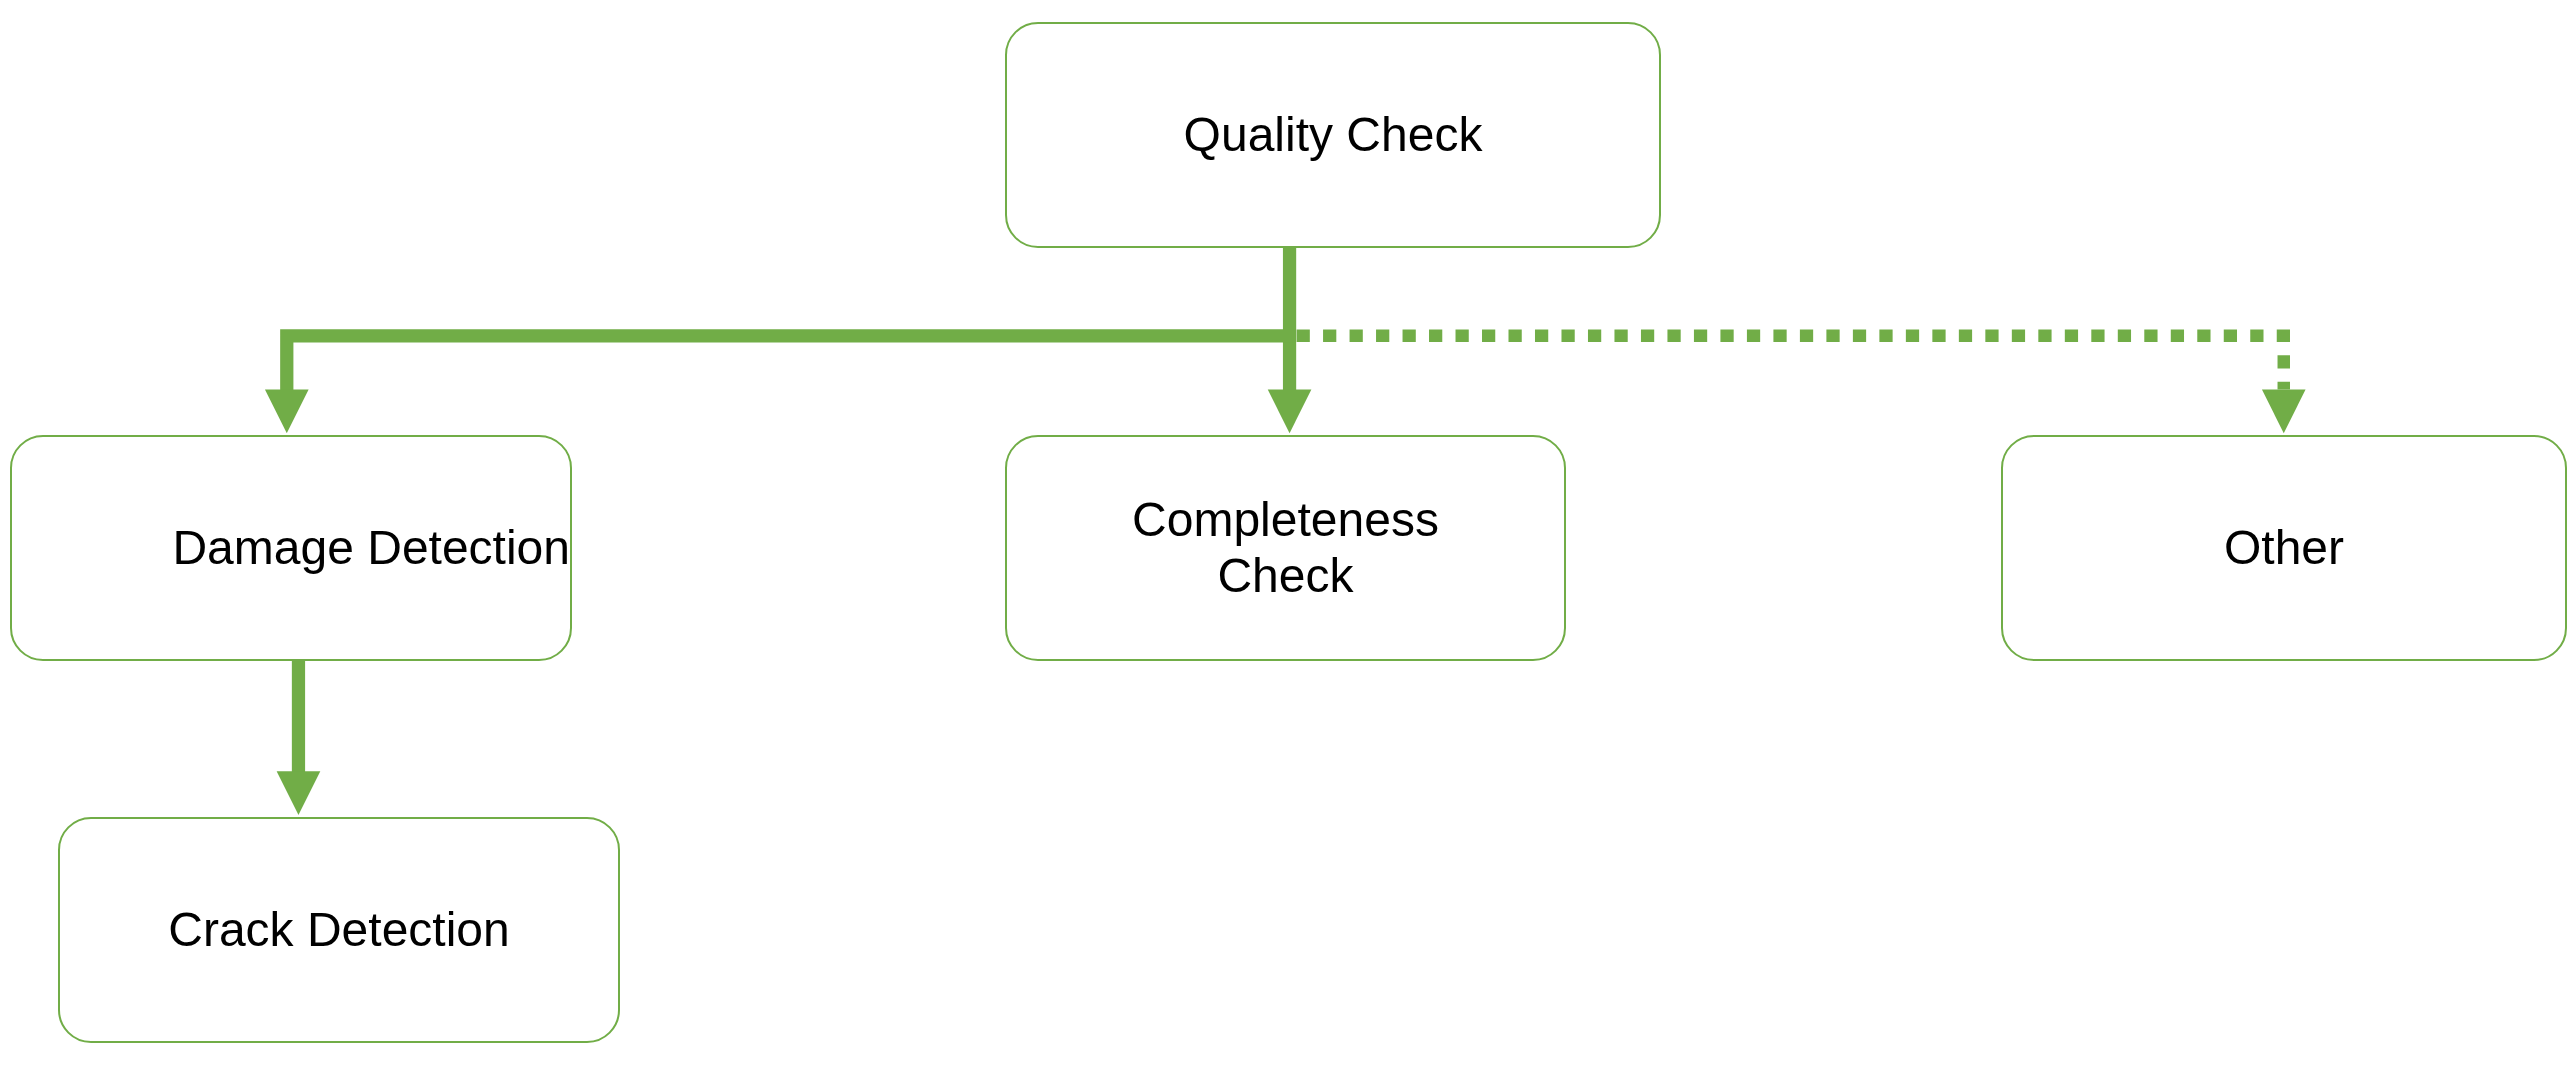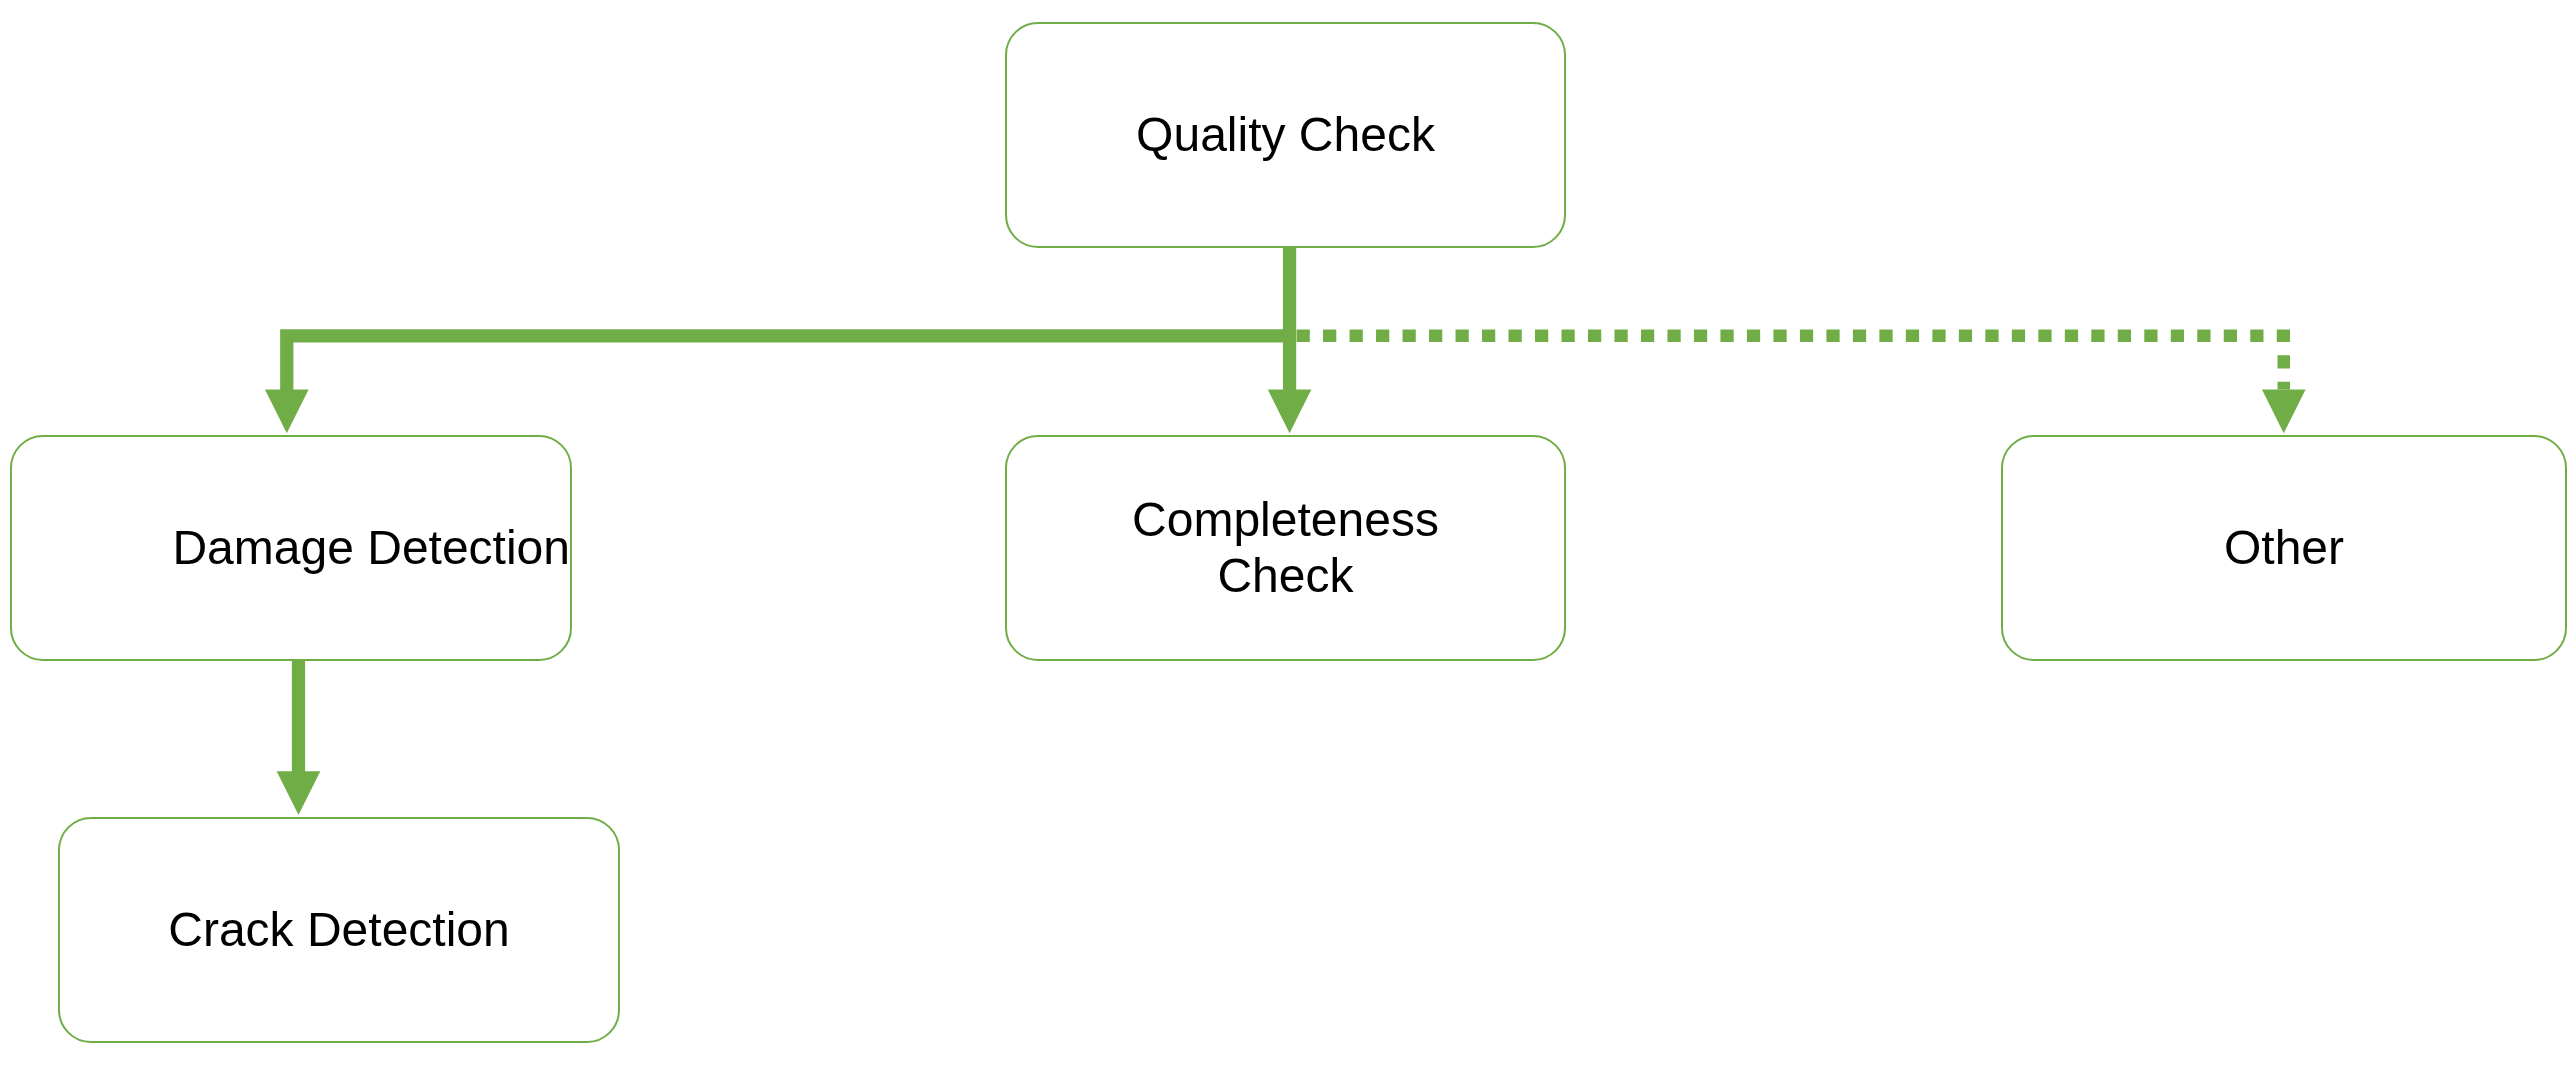--- a/index.html
+++ b/index.html
@@ -39,21 +39,21 @@
   }
   .node-label {
     color: #000000;
     font-family: "Liberation Sans", sans-serif;
     font-size: 48px;
     line-height: 1.16;
     text-align: center;
     white-space: pre-line;
     letter-spacing: 0px;
   }
-  .n-quality      { left: 1005px; top: 22px;   width: 561px; height: 226px; }
+  .n-quality      { left: 1005px; top: 22px;   width: 656px; height: 226px; }
   .n-damage       { left: 10px;   top: 435px;  width: 562px; height: 226px; justify-content: flex-end; }
   .n-completeness { left: 1005px; top: 435px;  width: 561px; height: 226px; }
   .n-other        { left: 2001px; top: 435px;  width: 566px; height: 226px; }
   .n-crack        { left: 10px;   top: 817px; width: 562px; height: 226px; margin-left: 48px; }
 </style>
 </head>
 <body>
 
 <div id="canvas">
 

